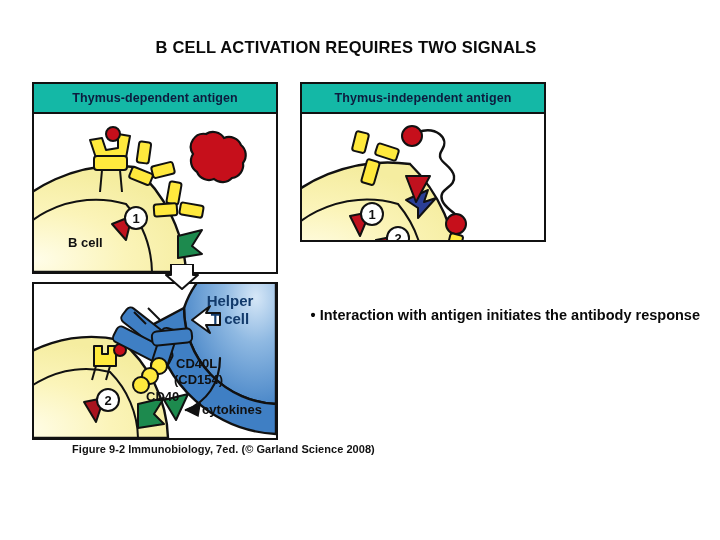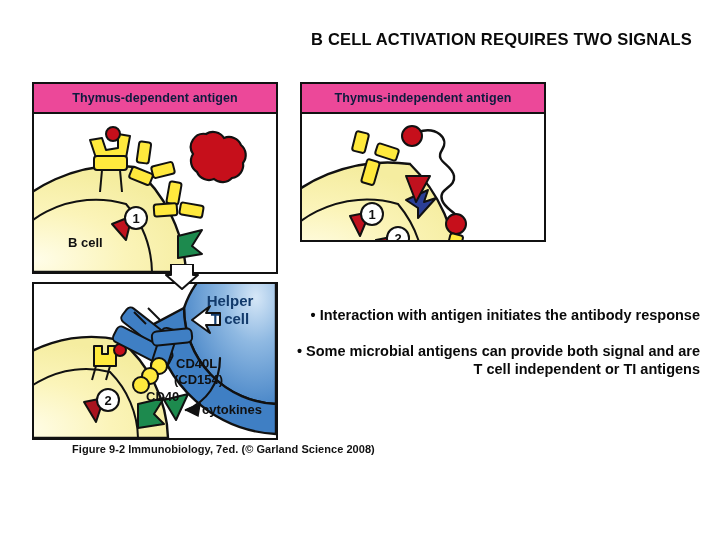--- a/index.html
+++ b/index.html
@@ -14,44 +14,44 @@
     position: relative;
     overflow: hidden;
     font-family: "Liberation Sans", sans-serif;
     color: #000000;
   }
 
   
   #slide-title {
     position: absolute;
     left: 0;
-    top: 30px;
+    top: 38px;
     width: 692px;
-    text-align: right;
+    text-align: center;
     font-size: 16.5px;
     font-weight: bold;
     letter-spacing: 0.2px;
     color: #0a0a0a;
   }
 
   
   .panel {
     position: absolute;
     box-sizing: border-box;
     border: 2px solid #111111;
     background: #ffffff;
     overflow: hidden;
   }
   .panel-header {
     position: absolute;
     left: 0;
     top: 0;
     right: 0;
     height: 28px;
-    background: #ec4899;
+    background: #14b8a6;
     border-bottom: 2px solid #111111;
     display: flex;
     align-items: center;
     justify-content: center;
     font-size: 12.5px;
     font-weight: bold;
     color: #0d1b3e;
     letter-spacing: 0.1px;
   }
   .panel-body {
@@ -301,14 +301,13 @@
       <text x="112" y="117" font-family="Liberation Sans, sans-serif" font-size="13" font-weight="bold" fill="#111111">CD40</text>
       <text x="168" y="130" font-family="Liberation Sans, sans-serif" font-size="13" font-weight="bold" fill="#111111">cytokines</text>
     </svg>
   </div>
 </div>
 
 <div id="figure-caption">Figure 9-2  Immunobiology, 7ed. (© Garland Science 2008)</div>
 
 <div id="bullet-list">
   <div class="bullet">•  Interaction with antigen initiates the antibody response</div>
-  <div class="bullet">•  Some microbial antigens can provide both signal and are T cell independent or TI antigens</div>
 </div>
 
 </body></html>

